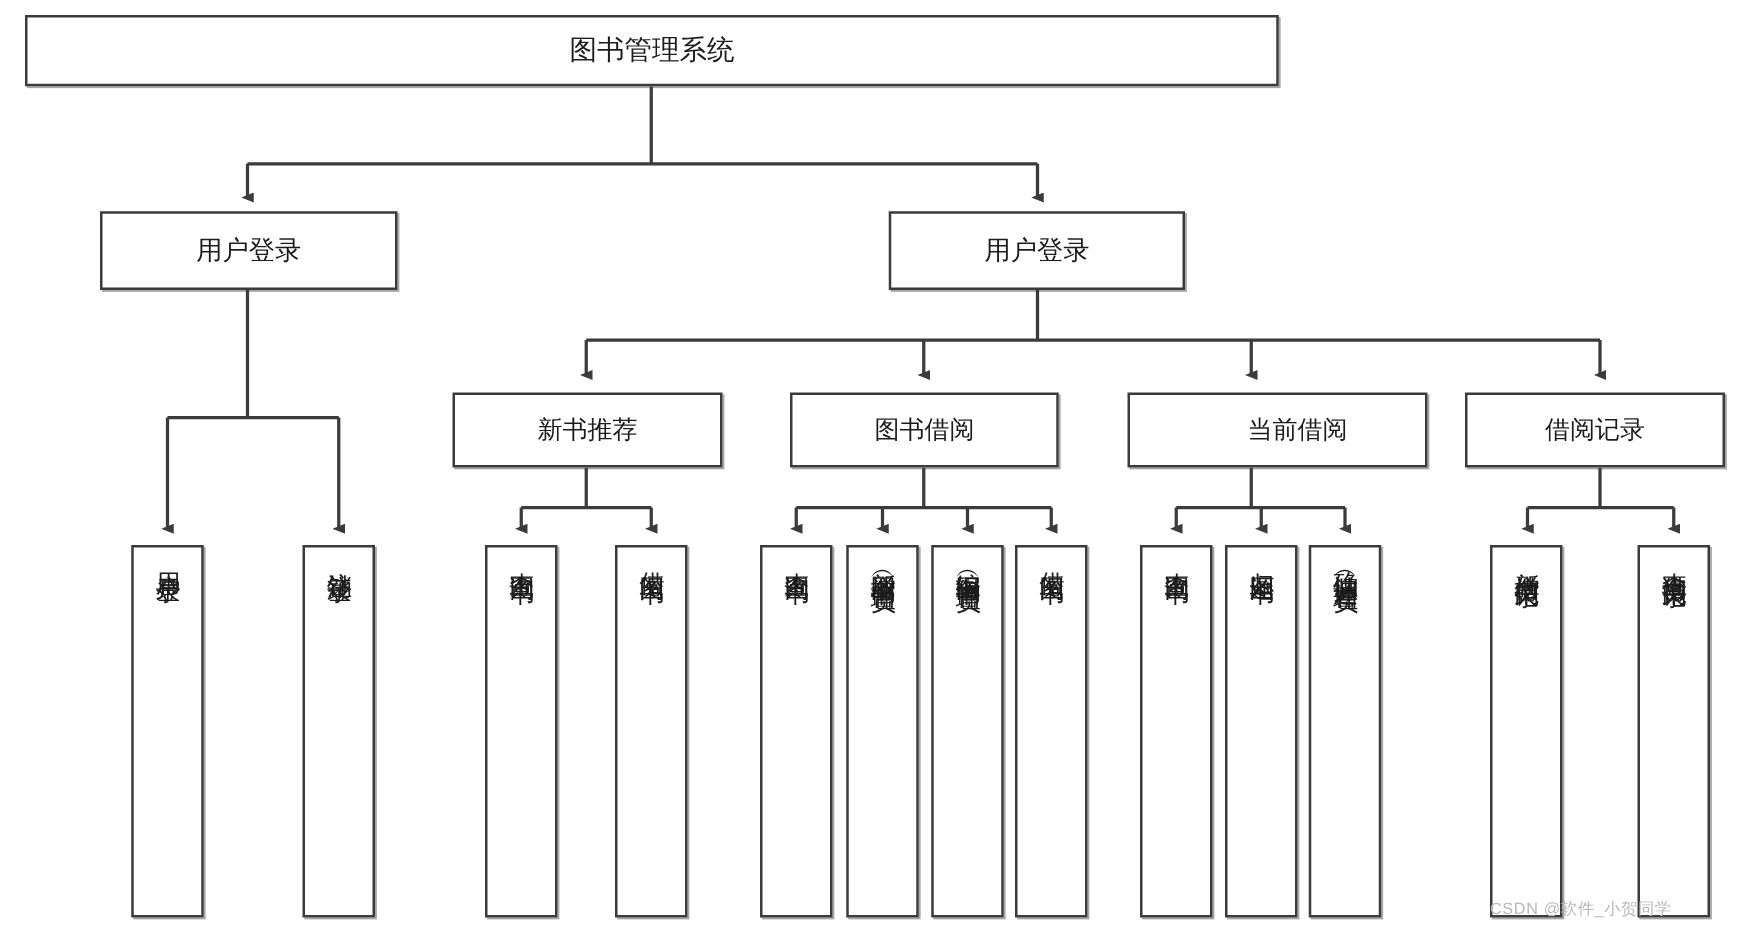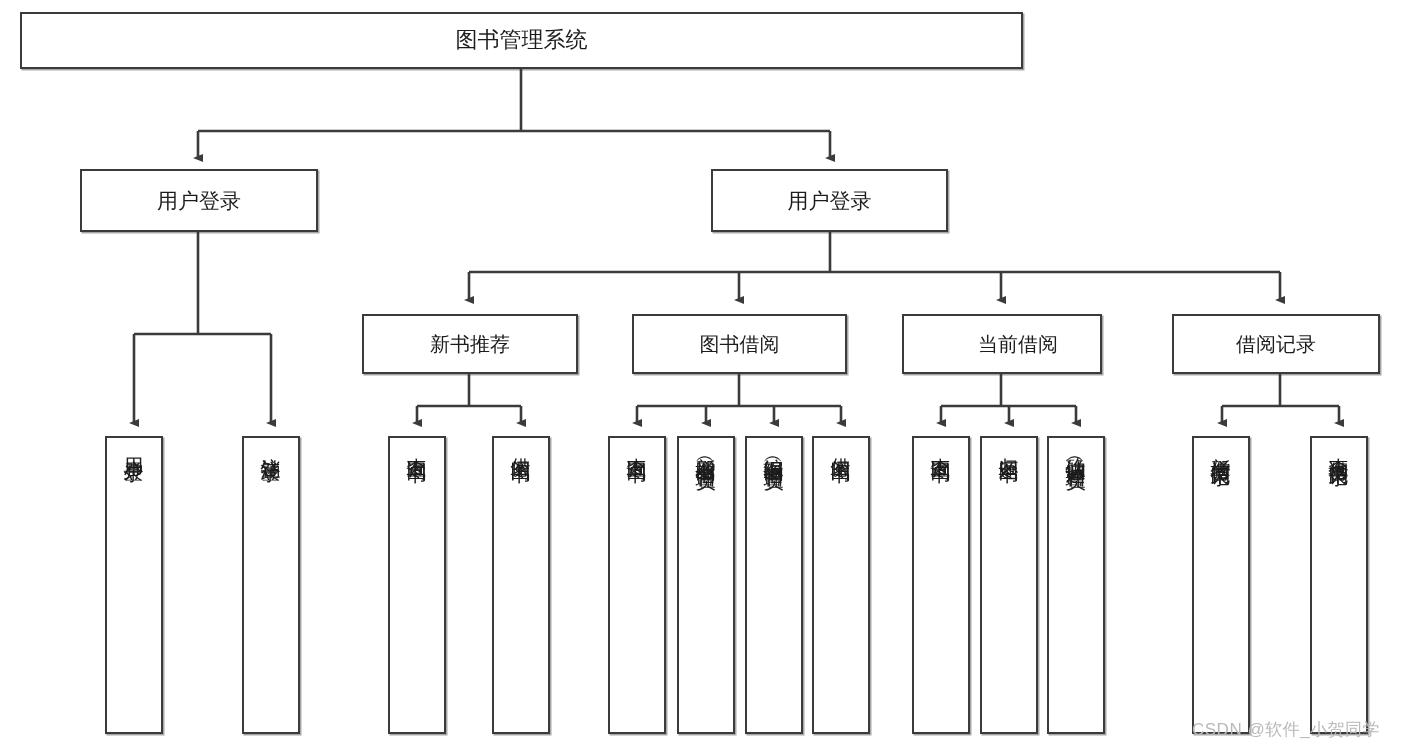--- a/index.html
+++ b/index.html
@@ -54,21 +54,21 @@
   }
   .node.leaf .lbl {
     writing-mode: vertical-rl;
     text-orientation: upright;
     letter-spacing: 2px;
     line-height: 1;
     max-height: 286px;
   }
   .watermark {
     position: absolute;
-    font-size: 17px;
+    font-size: 13px;
     color: #b9b9b9;
     white-space: nowrap;
     letter-spacing: 0.5px;
     user-select: none;
   }
 </style>
 </head>
 <body>
 
 <div id="canvas">
@@ -133,21 +133,21 @@
   <div class="node lvl1" style="left:711px; top:169px; width:237px; height:63px;">
     <span class="lbl">用户登录</span>
   </div>
 
   <div class="node lvl2" style="left:362px; top:314px; width:216px; height:60px;">
     <span class="lbl">新书推荐</span>
   </div>
   <div class="node lvl2" style="left:632px; top:314px; width:215px; height:60px;">
     <span class="lbl">图书借阅</span>
   </div>
-  <div class="node lvl2" style="left:902px; top:314px; width:200px; height:60px;padding-left:32px;">
+  <div class="node lvl2" style="left:902px; top:314px; width:240px; height:60px;padding-left:32px;">
     <span class="lbl">当前借阅</span>
   </div>
   <div class="node lvl2" style="left:1172px; top:314px; width:208px; height:60px;">
     <span class="lbl">借阅记录</span>
   </div>
 
   <div class="node leaf" style="left:105px; top:436px; width:58px; height:298px;">
     <span class="lbl">用户登录</span>
   </div>
   <div class="node leaf" style="left:242px; top:436px; width:58px; height:298px;">

